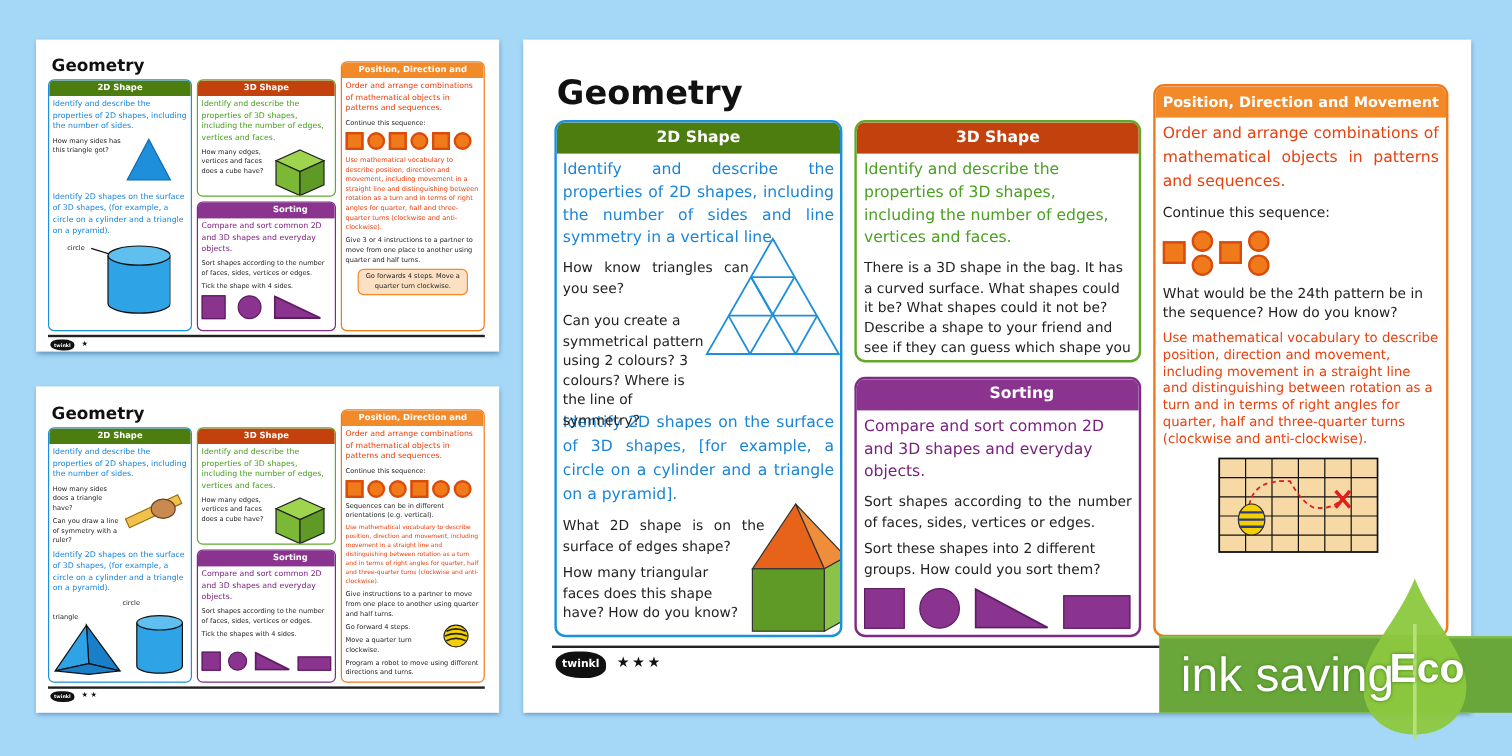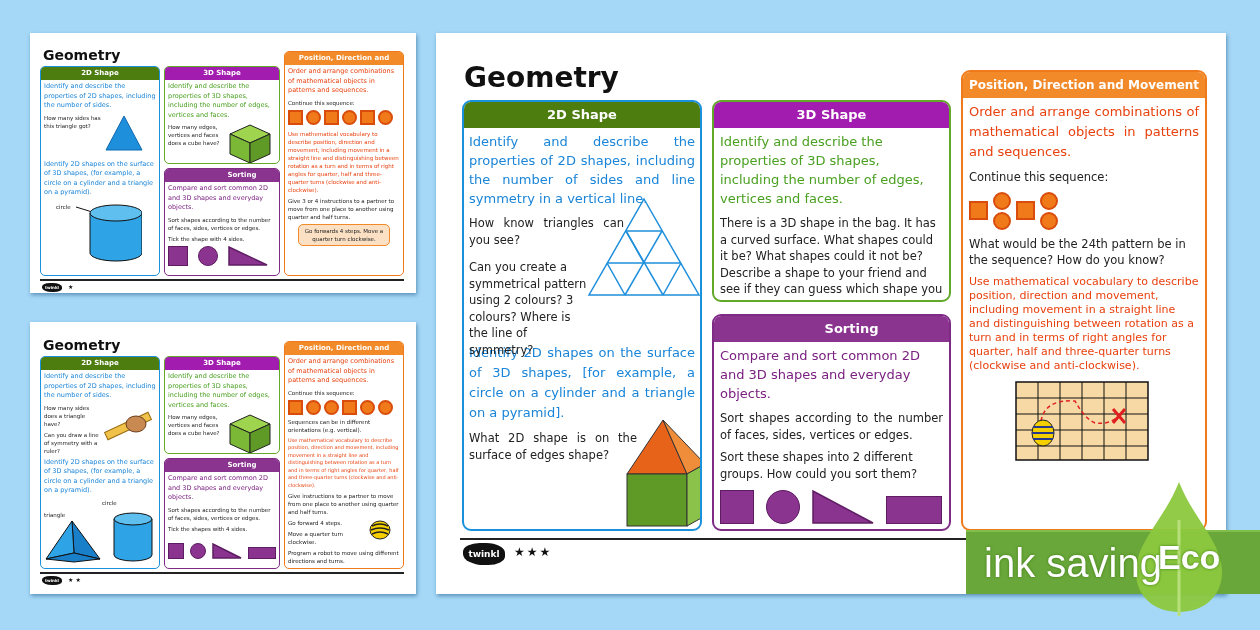--- a/index.html
+++ b/index.html
@@ -17,21 +17,21 @@
   
   .main .panel { border-width: 2px; border-radius: 9px; }
   .main .panel-head { font-size: 13px; height: 26px; line-height: 26px; }
   .main .obj { font-size: 13px; line-height: 19px; margin-bottom: 7px; text-align: justify; }
   .main .q { font-size: 11.5px; line-height: 16.5px; color: #222; margin-bottom: 6px; }
 
   .blue { border-color: #1a91dc; }
   .blue .panel-head { background: #4d7c0f; }
   .blue .obj { color: #1a85d8; }
   .green { border-color: #62a928; }
-  .green .panel-head { background: #a21caf; }
+  .green .panel-head { background: #c2410c; }
   .green .obj { color: #4aa021; }
   .purple { border-color: #7e2b86; }
   .purple .panel-head { background: #8a3490; padding-left: 40px; }
   .purple .obj { color: #7a2080; }
   .orange { border-color: #f07a1a; }
   .orange .panel-head { background: #f28a2a; }
   .orange .obj { color: #e8410e; }
 
   
   .mini .panel { border-width: 1.5px; border-radius: 5px; }
@@ -261,20 +261,21 @@
             <line x1="75" y1="34" x2="38" y2="98"></line>
             <line x1="20" y1="66" x2="38" y2="98"></line>
             <line x1="94" y1="66" x2="76" y2="98"></line>
             <line x1="57" y1="66" x2="39" y2="34"></line>
           </g>
         </svg>
       </div>
       <div class="obj" style="font-size:13px;line-height:20px;">Identify 2D shapes on the surface of 3D shapes, [for example, a circle on a cylinder and a triangle on a pyramid].</div>
       <div style="position:relative;">
         <div class="q" style="width:168px;text-align:justify;">What 2D shape is on the surface of edges shape?</div>
+        <div class="q" style="width:148px;">How many triangular faces does this shape have? How do you know?</div>
         <svg style="position:absolute;left:156px;top:-12px;" width="82" height="110" viewBox="0 0 82 110">
           <polygon points="38,2 2,56 62,56" fill="#e8631a" stroke="#333" stroke-width="1"></polygon>
           <polygon points="38,2 62,56 80,46" fill="#f08d3a" stroke="#333" stroke-width="1"></polygon>
           <rect x="2" y="56" width="60" height="52" fill="#5f9a26" stroke="#333" stroke-width="1"></rect>
           <polygon points="62,56 80,46 80,98 62,108" fill="#8bc34a" stroke="#333" stroke-width="1"></polygon>
         </svg>
       </div>
     </div>
   </div>
 

